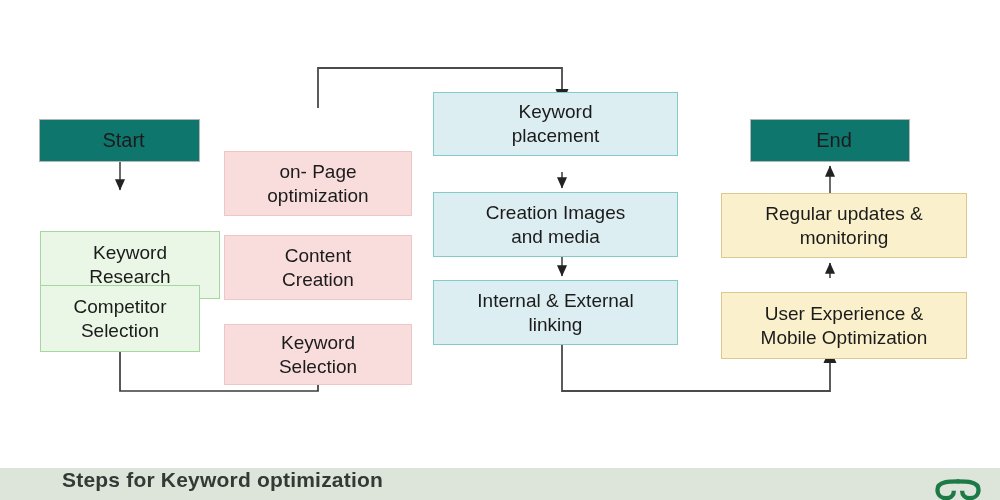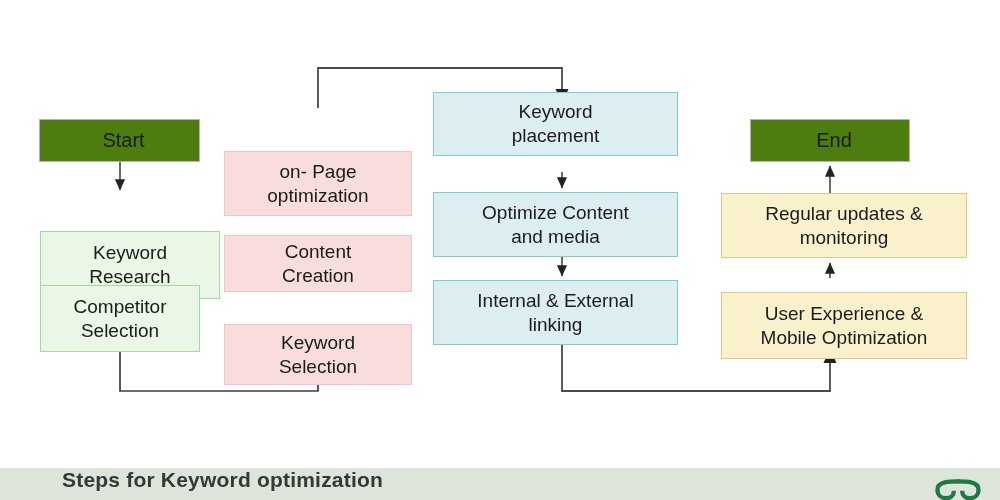--- a/index.html
+++ b/index.html
@@ -7,32 +7,32 @@
     position:relative;width:1000px;height:500px;background:#ffffff;
     font-family:"Liberation Sans","DejaVu Sans",sans-serif;overflow:hidden;
   }
   .arrows{position:absolute;left:0;top:0;width:1000px;height:500px;pointer-events:none;}
   .node{
     position:absolute;display:flex;align-items:center;justify-content:center;
     text-align:center;color:#1b1b1b;font-size:19px;line-height:1.26;
     box-sizing:border-box;border:1px solid transparent;
   }
   .node .lbl{display:inline-block;}
-  .terminal{background:#4d7c0f;border-color:#b5b5b5;font-size:20px;padding-left:8px;}
+  .terminal{background:#0f766e;border-color:#b5b5b5;font-size:20px;padding-left:8px;}
   .green {background:#eaf7e6;border-color:#a5d89f;}
   .pink  {background:#f9dddd;border-color:#efc6c6;margin-top:43px;}
   .blue  {background:#ddeef2;border-color:#82cbc7;border-width:1.5px;}
   .yellow{background:#faf0cb;border-color:#dcc98f;margin-left:9px;}
 
   
   .n-start{left:39px;top:119px;width:161px;height:43px;}
   .n-kr{left:40px;top:187px;width:180px;height:68px;margin-top:44px;}
   .n-ca{left:40px;top:285px;width:160px;height:67px;}
   .n-op{left:224px;top:108px;width:188px;height:65px;}
-  .n-cc{left:224px;top:192px;width:188px;height:57px;}
+  .n-cc{left:224px;top:192px;width:188px;height:65px;}
   .n-ks{left:224px;top:281px;width:188px;height:61px;}
   .n-kp{left:433px;top:92px;width:245px;height:64px;}
   .n-oi{left:433px;top:192px;width:245px;height:65px;}
   .n-ie{left:433px;top:280px;width:245px;height:65px;}
   .n-end{left:750px;top:119px;width:160px;height:43px;}
   .n-ru{left:712px;top:193px;width:246px;height:65px;}
   .n-ue{left:712px;top:292px;width:246px;height:67px;}
 
   
   .w115{max-width:115px;} .w130{max-width:130px;} .w140{max-width:140px;}
@@ -91,21 +91,21 @@
     <span class="lbl w110">Content Creation</span>
   </div>
   <div class="node pink n-ks">
     <span class="lbl w115">Keyword Selection</span>
   </div>
 
   <div class="node blue n-kp">
     <span class="lbl w120">Keyword placement</span>
   </div>
   <div class="node blue n-oi">
-    <span class="lbl w175">Optimize Content and media</span>
+    <span class="lbl w175">Creation Images and media</span>
   </div>
   <div class="node blue n-ie">
     <span class="lbl w200">Internal &amp; External linking</span>
   </div>
 
   <div class="node terminal n-end">
     <span class="lbl">End</span>
   </div>
   <div class="node yellow n-ru">
     <span class="lbl w160">Regular updates &amp; monitoring</span>

